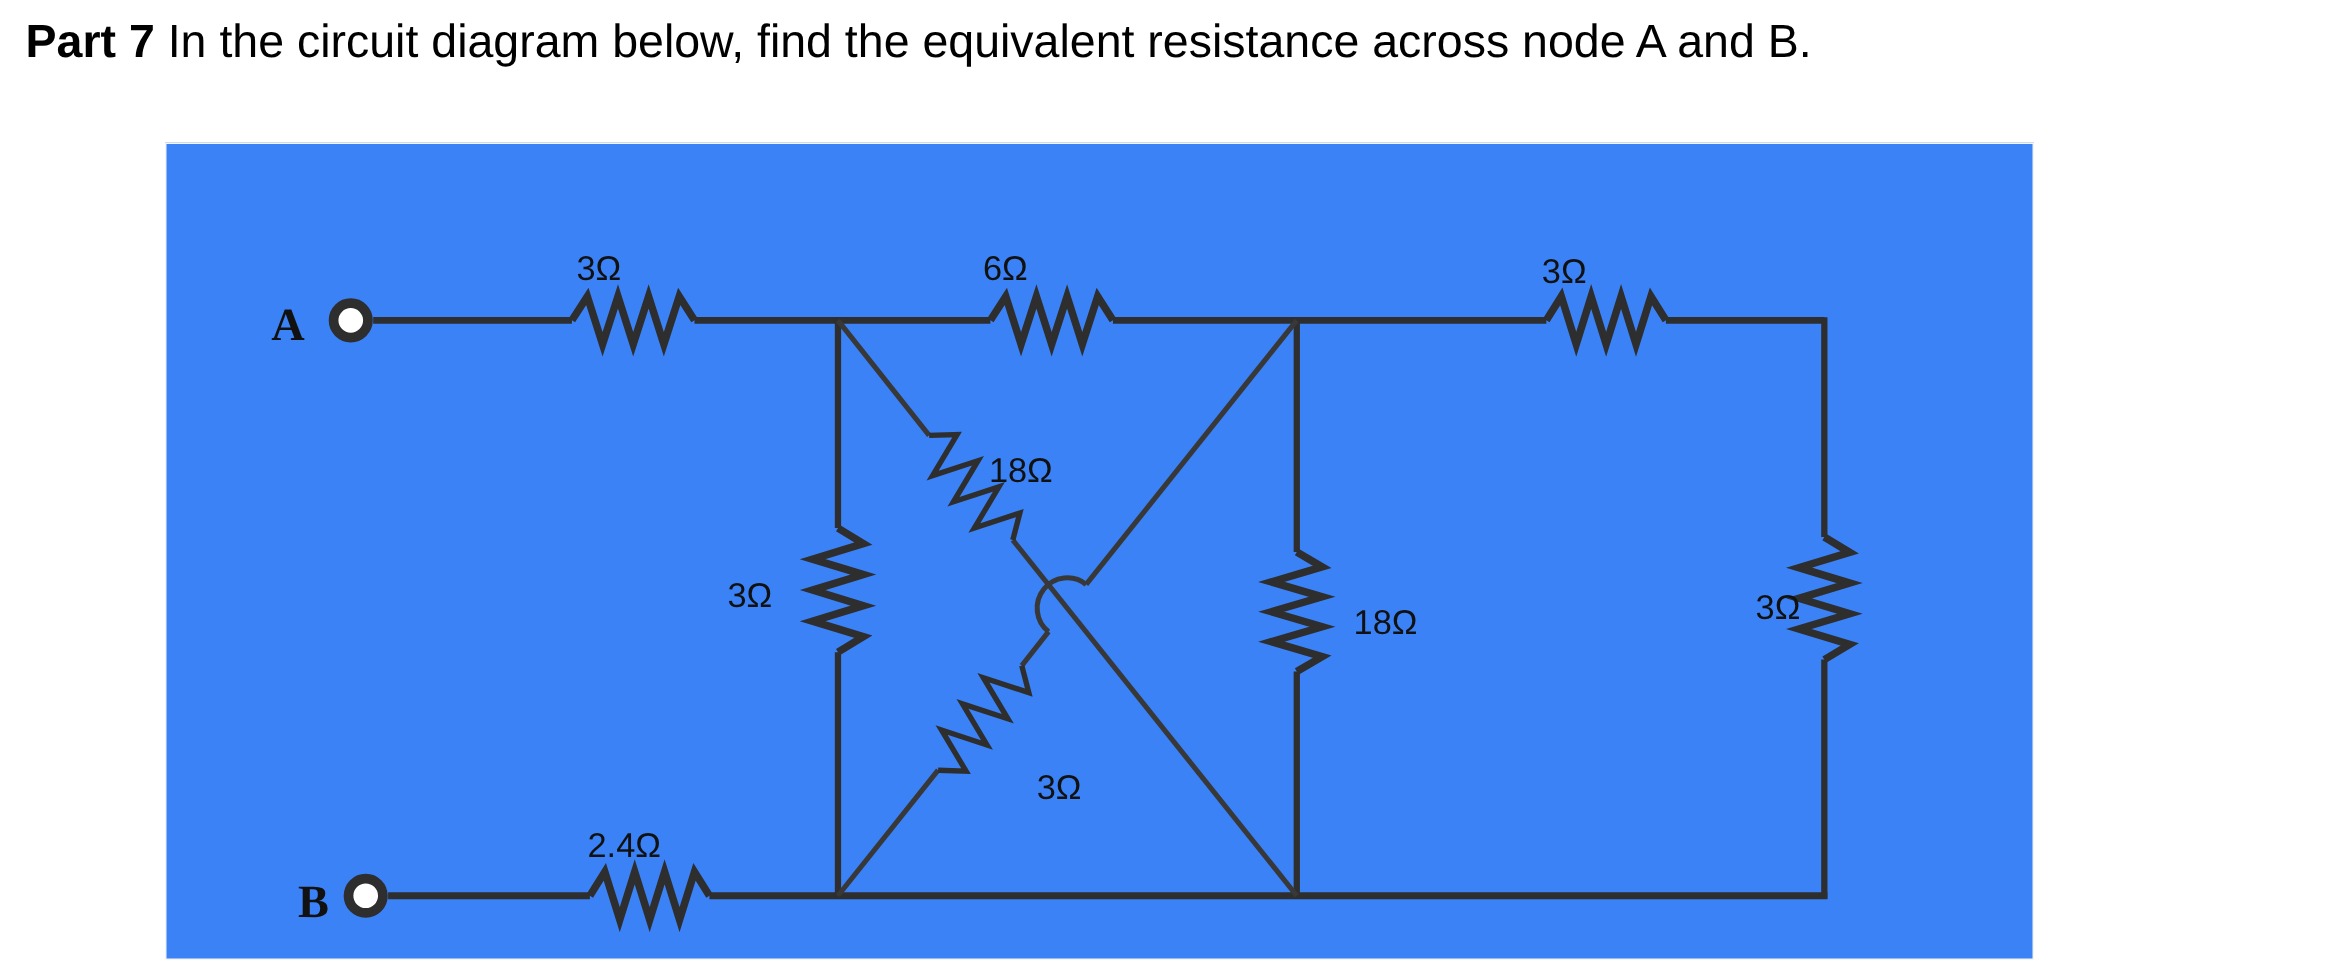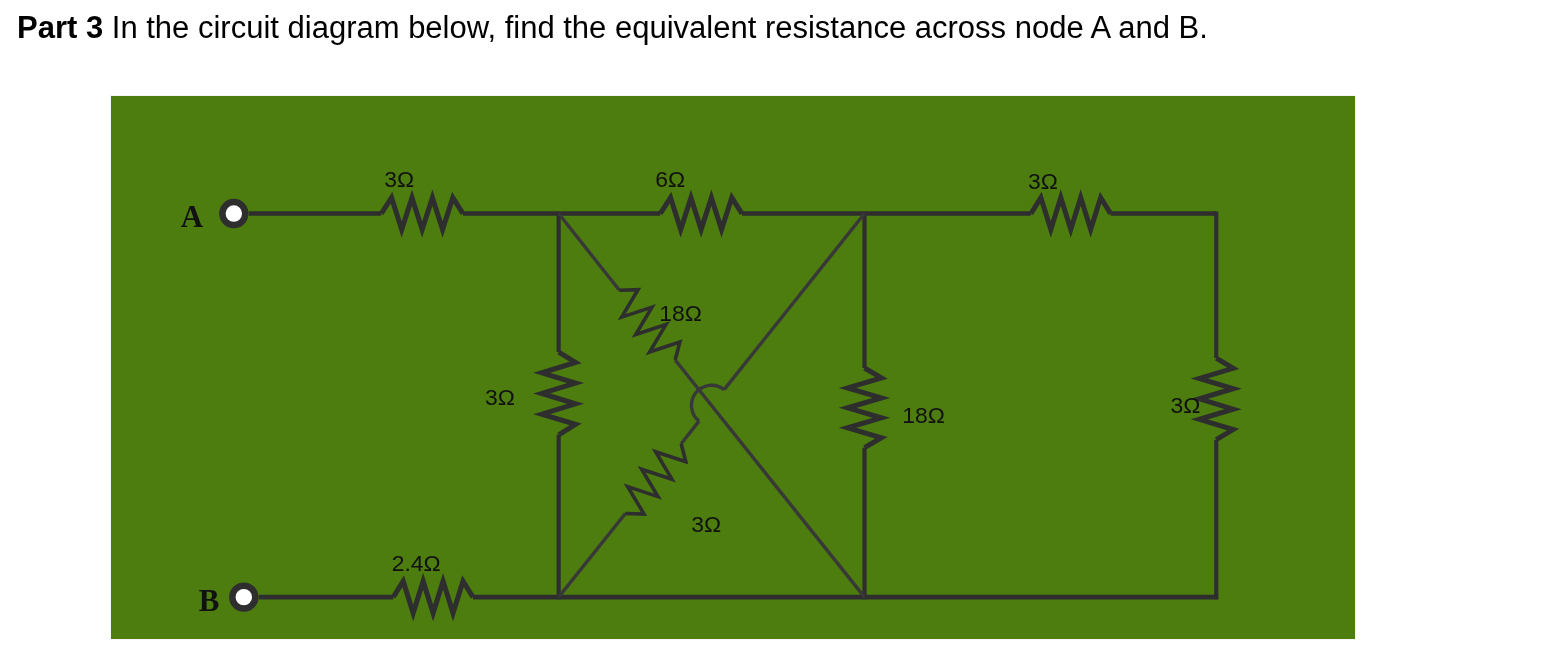--- a/index.html
+++ b/index.html
@@ -9,28 +9,28 @@
     font-family:"Liberation Sans",sans-serif;
   }
   .title{
     position:absolute;left:17px;top:8px;
     font-size:31px;line-height:40px;color:#000000;
     white-space:nowrap;
   }
   .title .b{font-weight:bold;}
   .diagram-panel{
     position:absolute;left:110px;top:95px;width:1246px;height:545px;
-    background:#4d7c0f;border:1px solid #f5f5f5;box-sizing:border-box;
+    background:#3b82f6;border:1px solid #f5f5f5;box-sizing:border-box;
   }
   .diagram-panel svg{display:block;width:100%;height:100%;}
 </style>
 </head>
 <body>
 
-<div class="title"><span class="b">Part 3</span><span> In the circuit diagram below, find the equivalent resistance across node A and B.</span></div>
+<div class="title"><span class="b">Part 7</span><span> In the circuit diagram below, find the equivalent resistance across node A and B.</span></div>
 
 <div class="diagram-panel">
   <svg id="circuit-svg" xmlns="http://www.w3.org/2000/svg" viewBox="0 0 1246 545">
       <line x1="137" y1="118" x2="270" y2="118" stroke="#2e2e2e" stroke-width="4.6" stroke-linecap="butt"></line>
       <line x1="352" y1="118" x2="550" y2="118" stroke="#2e2e2e" stroke-width="4.6" stroke-linecap="butt"></line>
       <line x1="632" y1="118" x2="922" y2="118" stroke="#2e2e2e" stroke-width="4.6" stroke-linecap="butt"></line>
       <line x1="1002" y1="118" x2="1108" y2="118" stroke="#2e2e2e" stroke-width="4.6" stroke-linecap="butt"></line>
       <line x1="1108" y1="116" x2="1108" y2="263" stroke="#2e2e2e" stroke-width="4.2" stroke-linecap="butt"></line>
       <line x1="1108" y1="345" x2="1108" y2="505" stroke="#2e2e2e" stroke-width="4.2" stroke-linecap="butt"></line>
       <line x1="147" y1="503" x2="282" y2="503" stroke="#2e2e2e" stroke-width="4.6" stroke-linecap="butt"></line>

